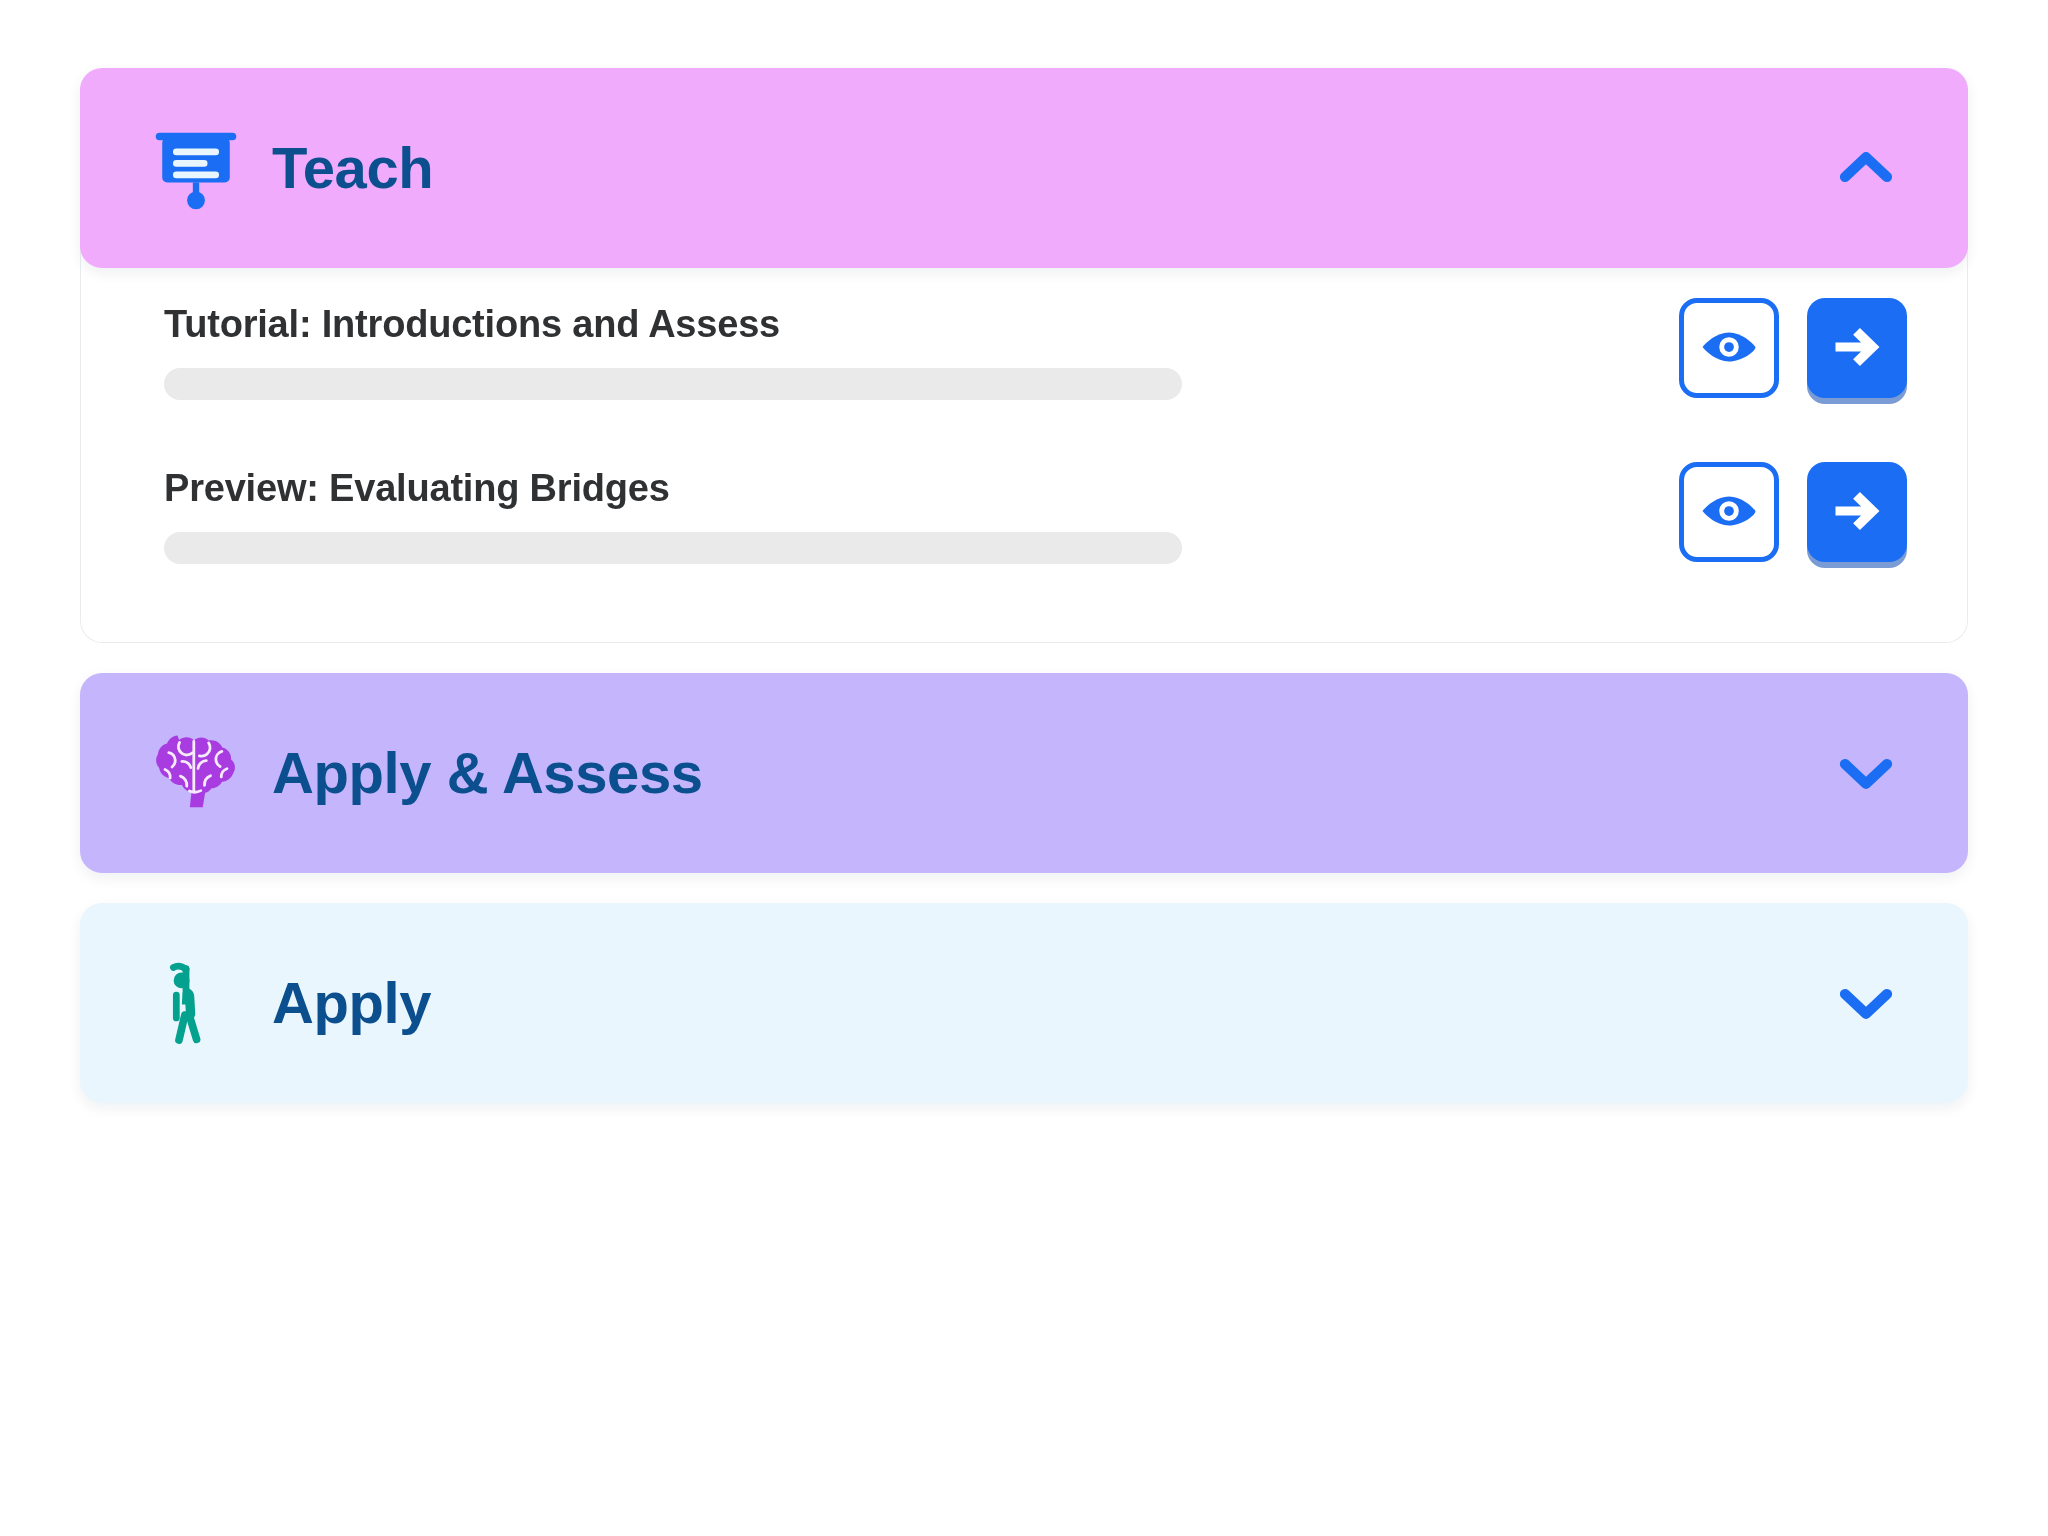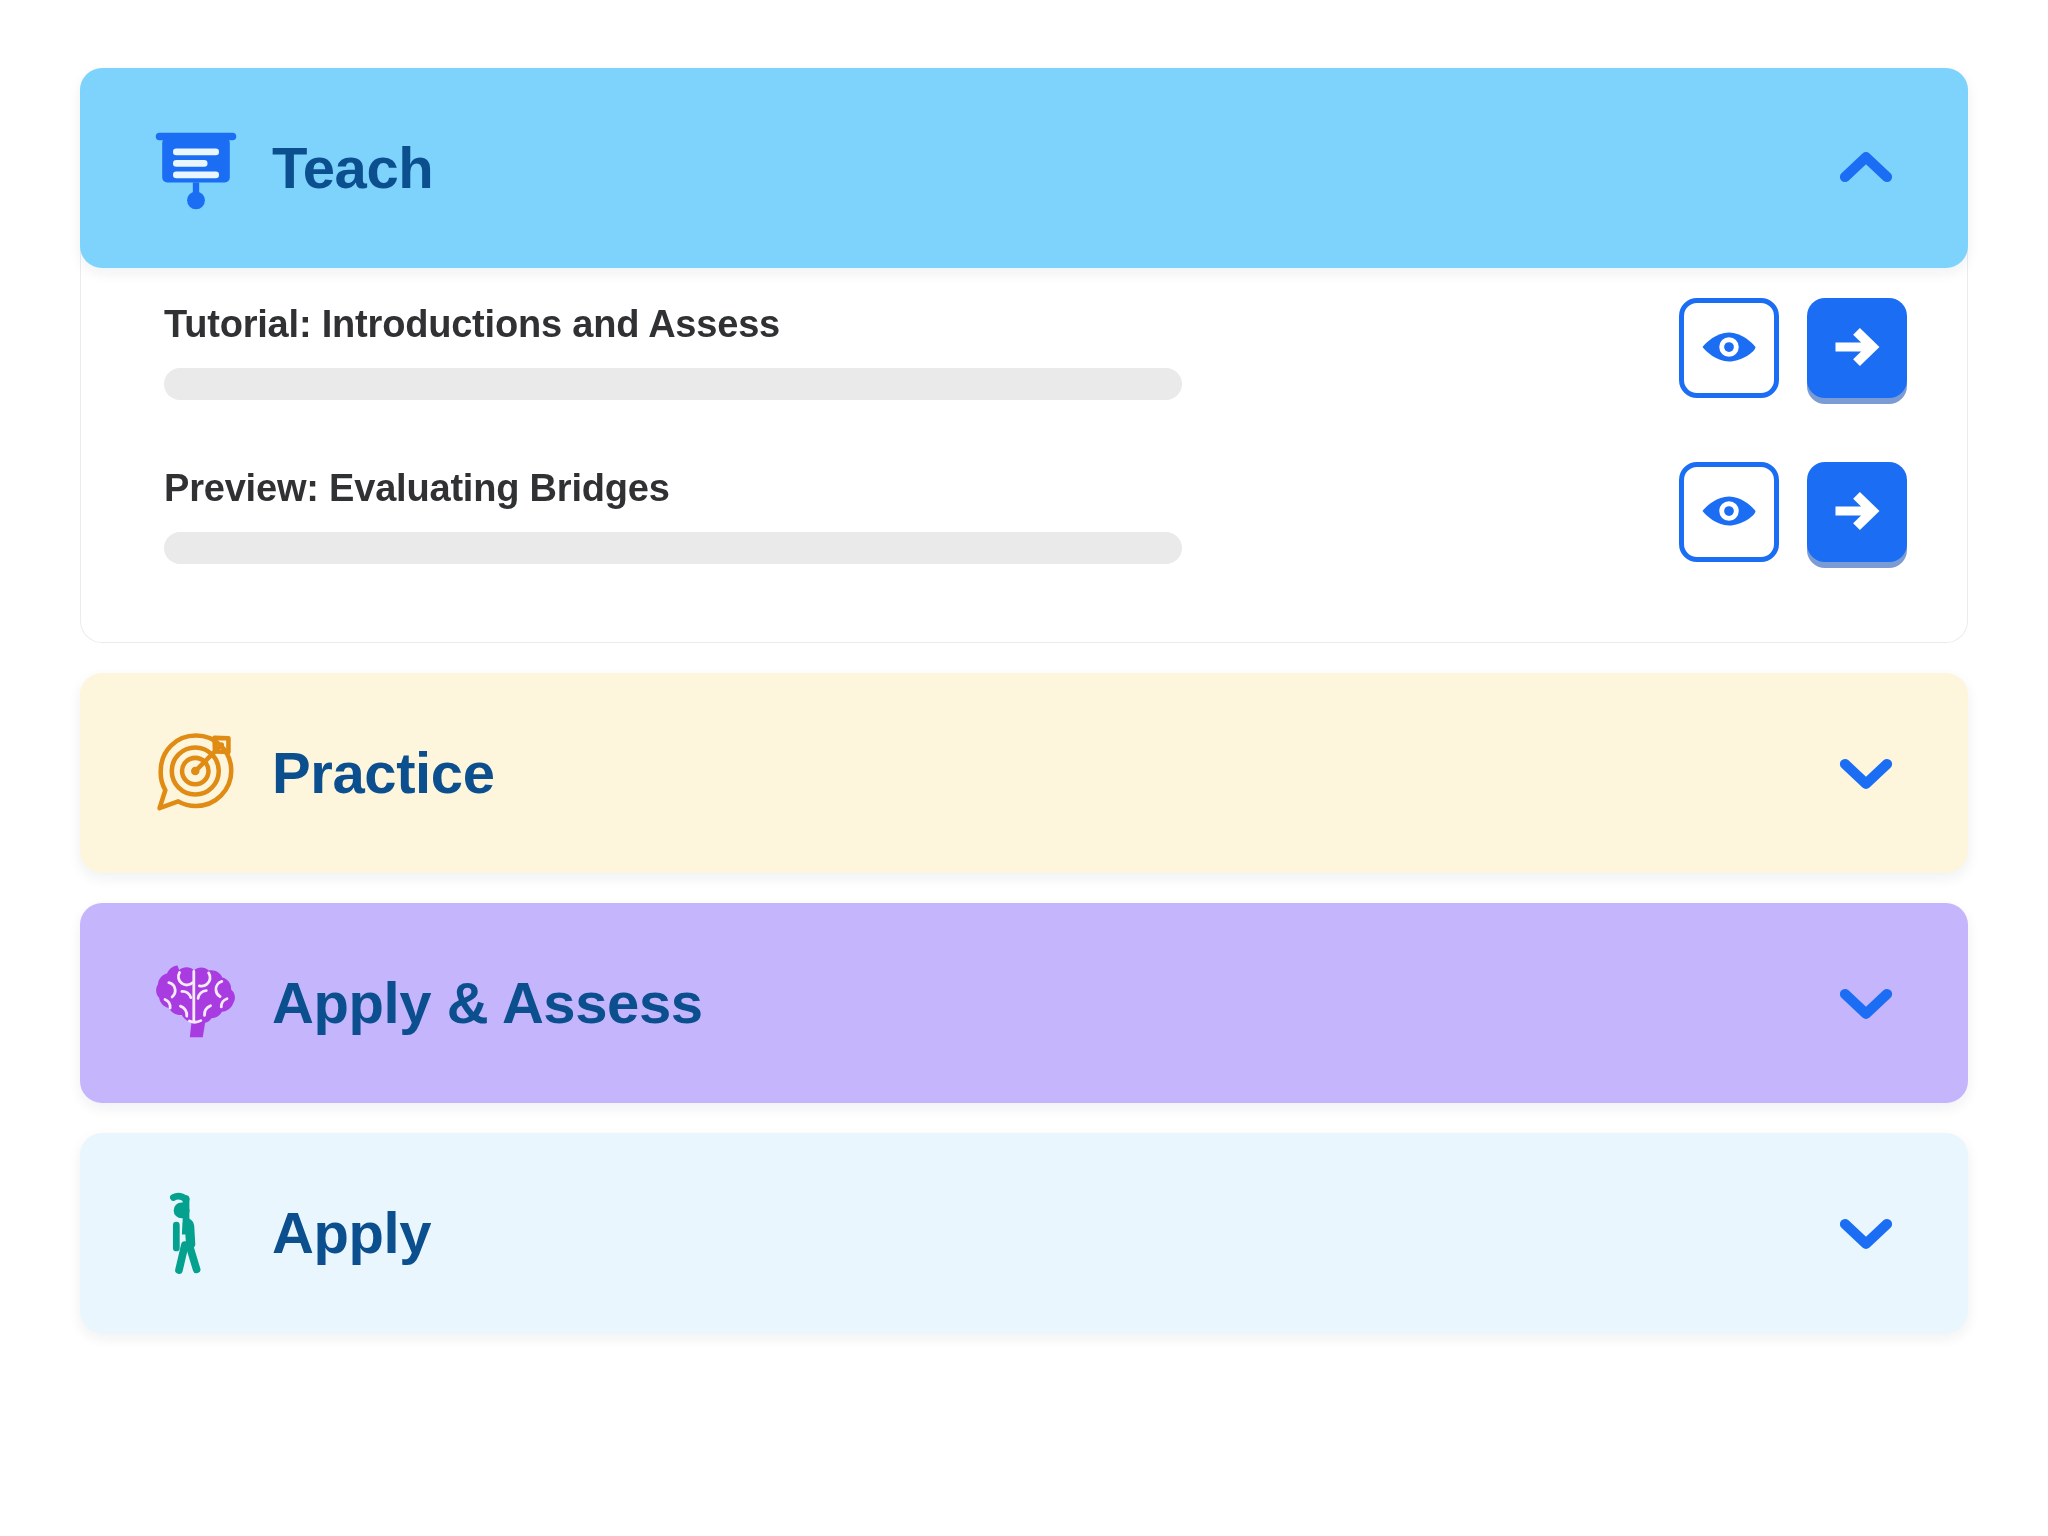--- a/index.html
+++ b/index.html
@@ -165,21 +165,21 @@
   
   .sr { position: absolute; width: 1px; height: 1px; overflow: hidden; clip: rect(0 0 0 0); }
 </style>
 </head>
 <body style="background: rgb(255, 255, 255);">
 
 <div class="page">
 
   <div class="section expanded">
 
-    <div class="section-header" id="teach-header" style="background: #7dd3fc;">
+    <div class="section-header" id="teach-header" style="background: #f0abfc;">
       <span class="section-icon">
         <svg width="92" height="92" viewBox="0 0 64 64" aria-hidden="true">
           <rect x="4" y="7.5" width="56" height="5.2" rx="2.6" fill="#1b6ef3"></rect>
           <rect x="8.5" y="11" width="47" height="31" rx="3.4" fill="#1b6ef3"></rect>
           <rect x="16" y="18.5" width="32" height="4.6" rx="2.3" fill="#eaf6fd"></rect>
           <rect x="16" y="26.5" width="24" height="4.6" rx="2.3" fill="#eaf6fd"></rect>
           <rect x="16" y="34.5" width="32" height="4.6" rx="2.3" fill="#eaf6fd"></rect>
           <rect x="29.8" y="42" width="4.4" height="10" fill="#1b6ef3"></rect>
           <circle cx="32" cy="54.5" r="6.2" fill="#1b6ef3"></circle>
         </svg>
@@ -248,40 +248,20 @@
               </svg>
             </span>
             <span class="sr">Go</span>
           </button>
         </div>
       </div>
 
     </div>
   </div>
 
-  <div class="section">
-    <div class="section-header" id="practice-header" style="background: rgb(253, 246, 220);">
-      <span class="section-icon">
-        <svg width="94" height="94" viewBox="0 0 64 64" fill="none" aria-hidden="true">
-          <path d="M32 6.5c13 0 24 10.2 24 24 0 13.2-10.7 24-24 24-4.4 0-8.5-1.1-12.1-3.2L7.2 55.9l3.9-12.2A23.7 23.7 0 0 1 8 30.5c0-13.8 10.7-24 24-24Z" stroke="#e08b13" stroke-width="3.1" stroke-linejoin="round"></path>
-          <circle cx="31.5" cy="30.7" r="16" stroke="#e08b13" stroke-width="3.1"></circle>
-          <circle cx="31.5" cy="30.7" r="9" stroke="#e08b13" stroke-width="3.1"></circle>
-          <circle cx="31.5" cy="30.7" r="2.9" fill="#e08b13"></circle>
-          <path d="M31.5 30.7 L49.5 12.7" stroke="#e08b13" stroke-width="3.1" stroke-linecap="round"></path>
-          <path d="M44.6 8.1 L44.9 17.3 L54.1 17.6 L54.1 8.4 Z" stroke="#e08b13" stroke-width="3.1" stroke-linejoin="round"></path>
-        </svg>
-      </span>
-      <span class="section-title">Practice</span>
-      <span class="section-chevron">
-        <svg width="72" height="72" viewBox="0 0 24 24" fill="none" aria-hidden="true">
-          <path d="M5 9 L12 15.6 L19 9" stroke="#1b6ef3" stroke-width="3.4" stroke-linecap="round" stroke-linejoin="round"></path>
-        </svg>
-      </span>
-    </div>
-  </div>
 
   <div class="section">
     <div class="section-header" id="apply-header" style="background: #c4b5fd;">
       <span class="section-icon">
         <svg width="94" height="94" viewBox="0 0 64 64" aria-hidden="true">
           <path d="M20.5 9.5c3.1-2.6 7.6-2.4 10.2.3 2.7-2.6 7.2-2.6 10 .1 3.9-.8 7.7 1.2 9.2 4.7 3.8.9 6.3 4.4 6 8.2 2.7 2.2 3.4 6 1.6 9-1.1 3.5-4.2 5.9-7.8 6.1-1.4 2.7-4.1 4.4-7.1 4.5-1 1.6-2.6 2.7-4.4 3.1l-1.6 9.9h-8.8l1.1-10.2c-2.9-.6-5.3-2.5-6.5-5.1-3.6.4-7.1-1.4-8.8-4.6-3.5-.7-6.2-3.5-6.7-7-2.4-2.5-2.7-6.3-.8-9.2.2-3.6 2.7-6.6 6.2-7.4 1.2-3 3.9-5.1 7.1-5.4Z" fill="#a93ce0"></path>
           <g stroke="#f5ebfb" stroke-width="1.9" fill="none" stroke-linecap="round">
             <path d="M30.5 10.5 L30.5 44"></path>
             <path d="M20.8 11.2c-1.5 2.5-.8 5.8 1.6 7.5 2.2 1.6 5.3 1.3 7.2-.5"></path>
             <path d="M40.6 11.5c1.7 2.4 1.2 5.8-1.1 7.7-1.5 1.2-3.4 1.6-5.2 1.1"></path>

